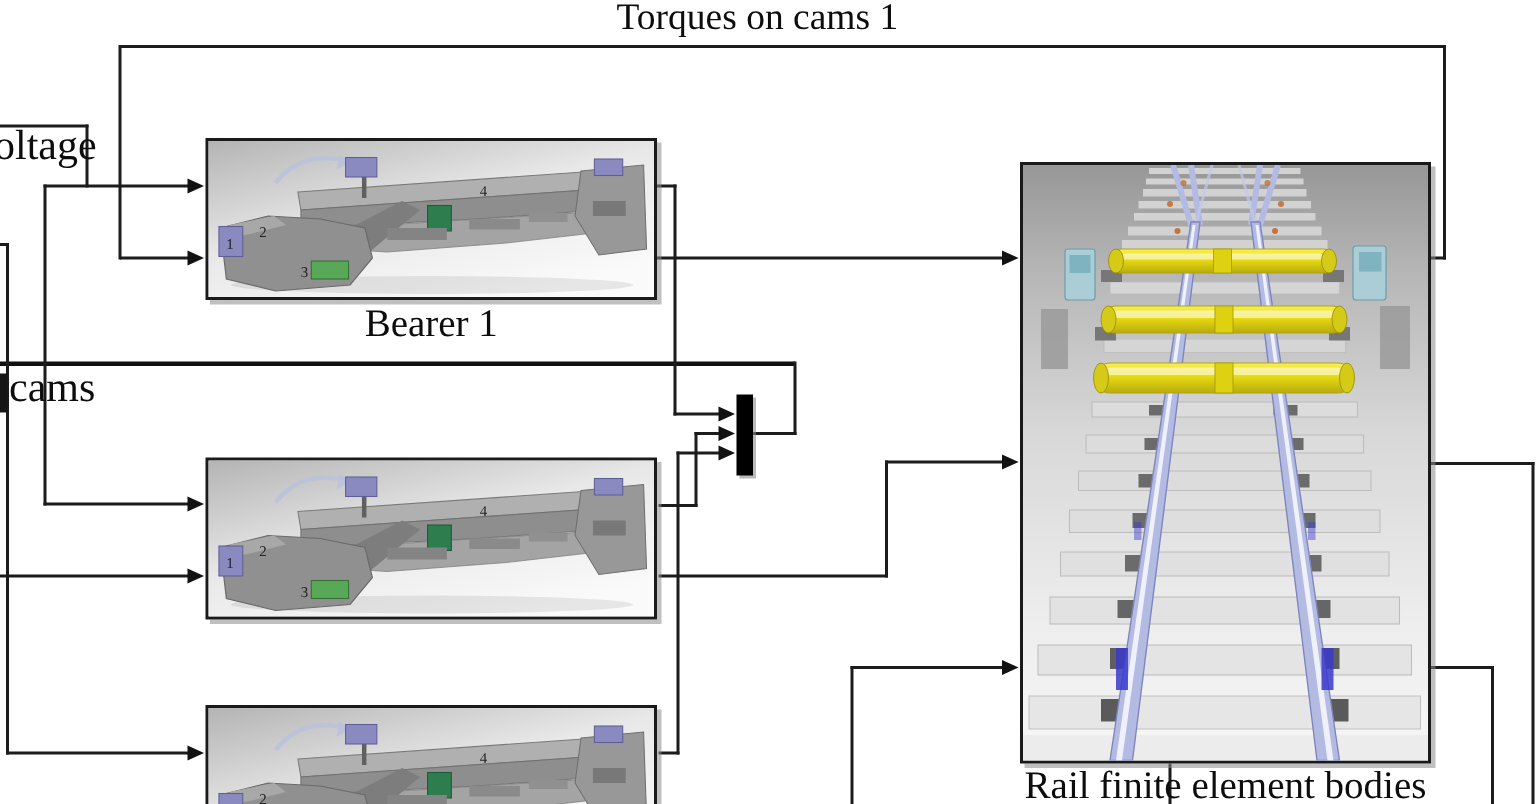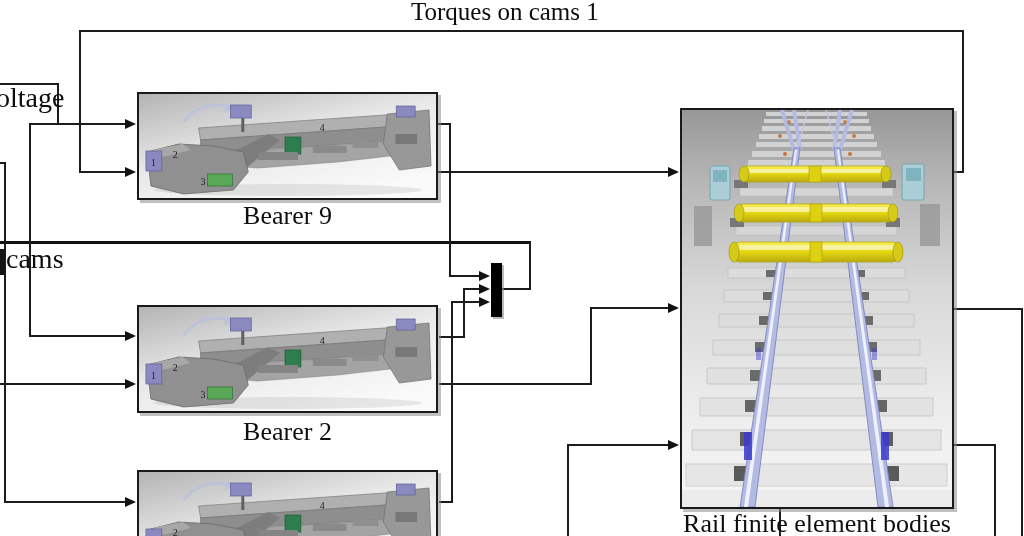--- a/index.html
+++ b/index.html
@@ -278,17 +278,16 @@
       <rect x="128" y="132" width="12" height="20" fill="#ddd112" stroke="#a89d10" stroke-width="0.6"></rect>
     </svg>
   </div>
 
   <div id="mux" style="left:491px;top:263px;width:11px;height:54px;"></div>
 
   <div class="lbl f25" style="left:411px;top:-2px;">Torques on cams 1</div>
   <div class="lbl f28" style="left:-4px;top:82px;">oltage</div>
   <div class="lbl f28" style="left:6px;top:243px;">cams</div>
   <div class="frag" style="left:0;top:249px;width:5px;height:26px;"></div>
-  <div class="lbl center f26" style="left:137px;top:201px;width:301px;">Bearer 9</div>
-  <div class="lbl center f26" style="left:137px;top:417px;width:301px;">Bearer 2</div>
+  <div class="lbl center f26" style="left:137px;top:201px;width:301px;">Bearer 1</div>
   <div class="lbl center f26" style="left:650px;top:509px;width:334px;">Rail finite element bodies</div>
 
 </div>
 
 </body></html>

